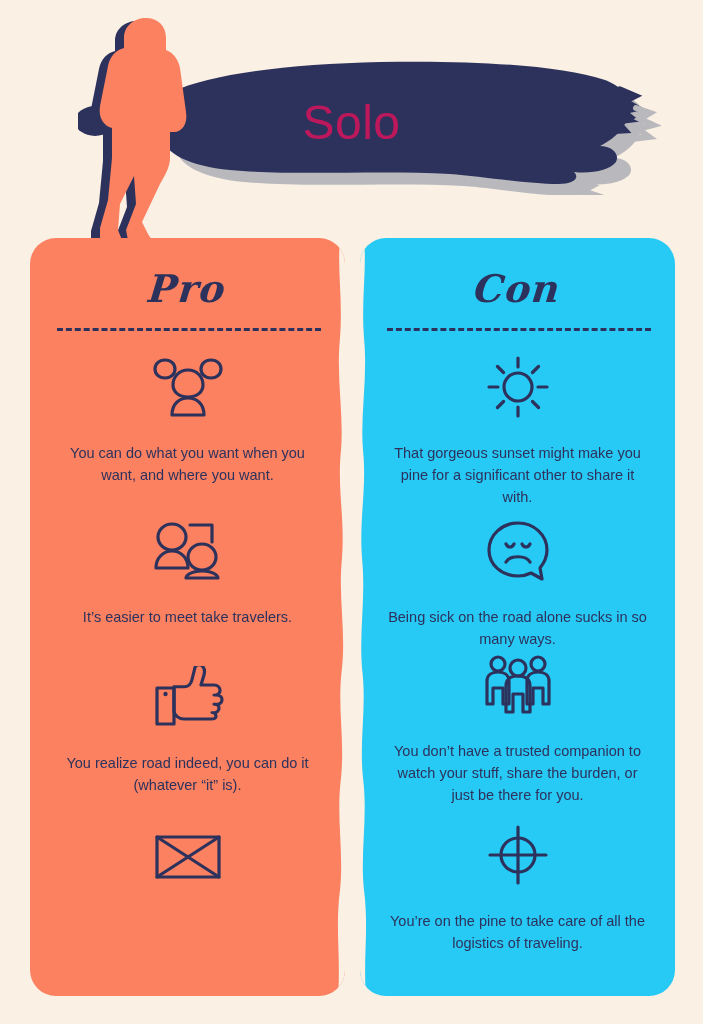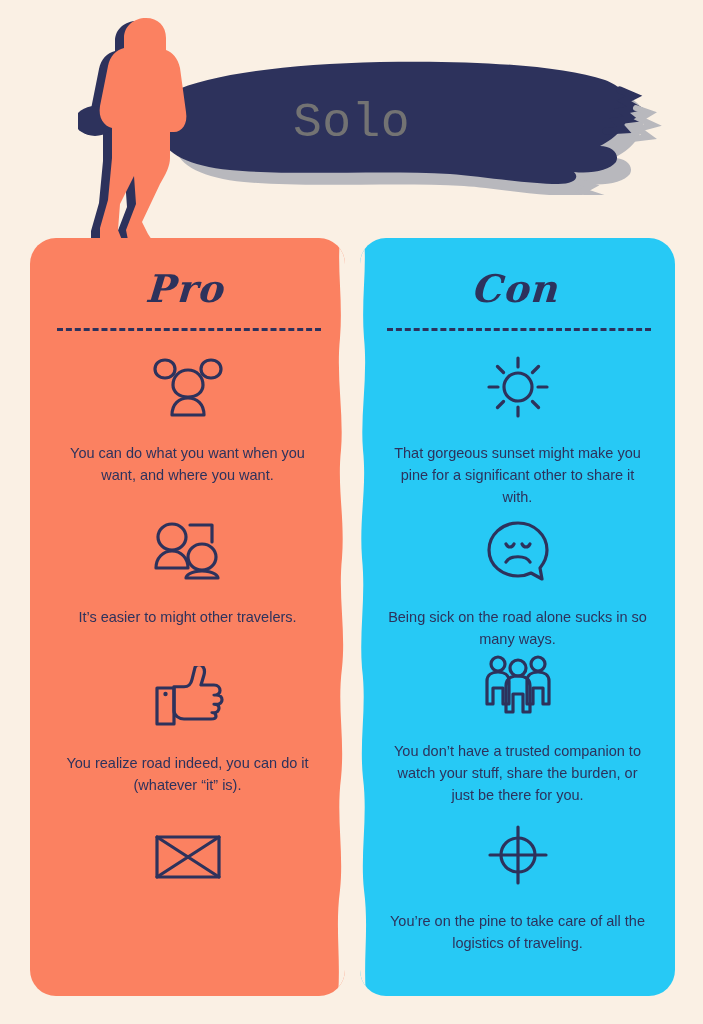--- a/index.html
+++ b/index.html
@@ -32,26 +32,26 @@
     position: absolute;
     left: 78px;
     top: 8px;
   }
   #hero-title {
     position: absolute;
     left: 0;
     top: 95px;
     width: 703px;
     text-align: center;
-    color: #737373;
+    color: #be185d;
     font-size: 48px;
     font-weight: 400;
     letter-spacing: 0.5px;
     line-height: 56px;
-    font-family: Liberation Mono, monospace;
+    font-family: Liberation Sans, sans-serif;
     pointer-events: none;
   }
 
   
   #columns {
     position: absolute;
     left: 0;
     top: 238px;
     width: 703px;
     height: 760px;
@@ -229,21 +229,21 @@
       </div>
 
       <div class="item" id="pro-item-1">
         <svg class="item-icon" width="72" height="62" viewBox="0 0 72 62">
           <path class="icon-stroke" d="M20,4 C28,4 34,10 34,17 C34,24 28,30 20,30 C12,30 6,24 6,17 C6,10 12,4 20,4 Z"></path>
           <path class="icon-stroke" d="M4,48 C4,38 11,31 20,31 C29,31 36,38 36,48 Z"></path>
           <path class="icon-stroke" d="M50,24 C58,24 64,30 64,37 C64,44 58,50 50,50 C42,50 36,44 36,37 C36,30 42,24 50,24 Z"></path>
           <path class="icon-stroke" d="M34,58 C34,56 38,51 50,51 C62,51 66,56 66,58 Z"></path>
           <path class="icon-stroke" d="M38,5 L60,5 L60,22"></path>
         </svg>
-        <span class="item-text">It’s easier to might other travelers.</span>
+        <span class="item-text">It’s easier to meet take travelers.</span>
       </div>
 
       <div class="item" id="pro-item-2">
         <svg class="item-icon" width="72" height="62" viewBox="0 0 72 62">
           <rect class="icon-stroke" x="5" y="22" width="17" height="36"></rect>
           <circle class="icon-fill" cx="13.5" cy="28" r="2.2"></circle>
           <path class="icon-stroke" d="M22,27 L32,27 C36,27 39,24 40,19 L43,6 C44,3 48,2 50,4
                    C52,6 53,10 52,14 L49,25 L62,25 C66,25 68,28 68,31 C68,34 66,36 62,36
                    L64,36 C68,36 70,38 70,41 C70,44 68,46 64,46 L62,46
                    C66,46 67,48 67,50 C67,53 65,55 62,55 L60,55

